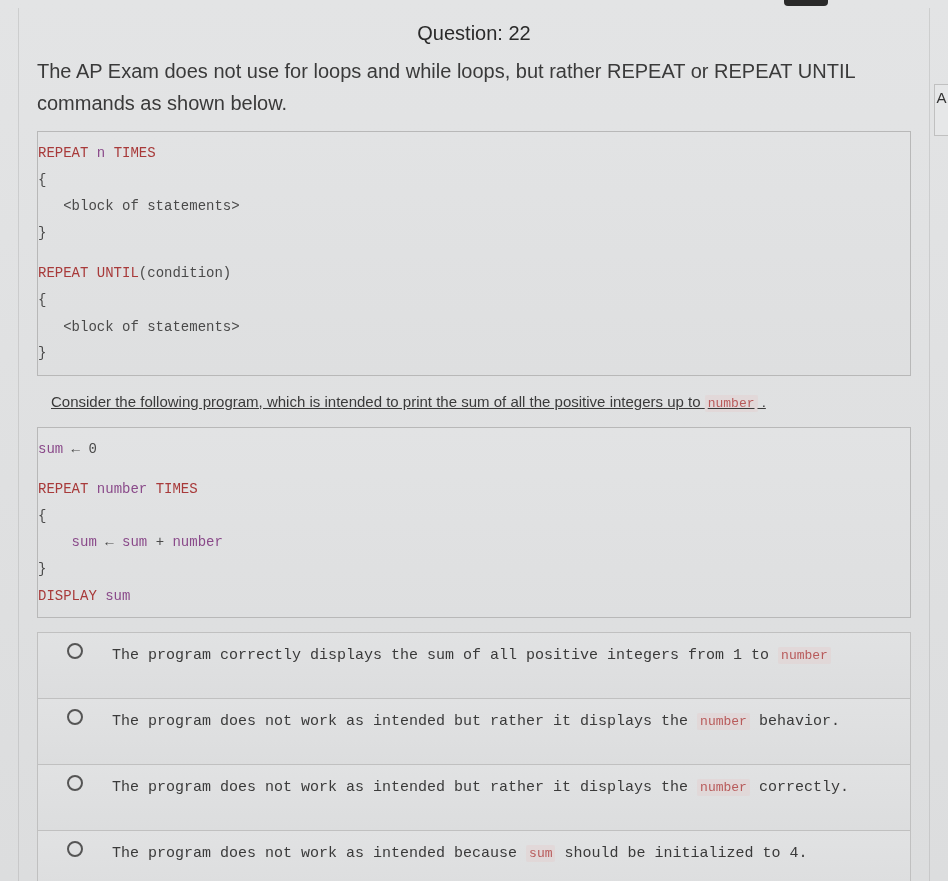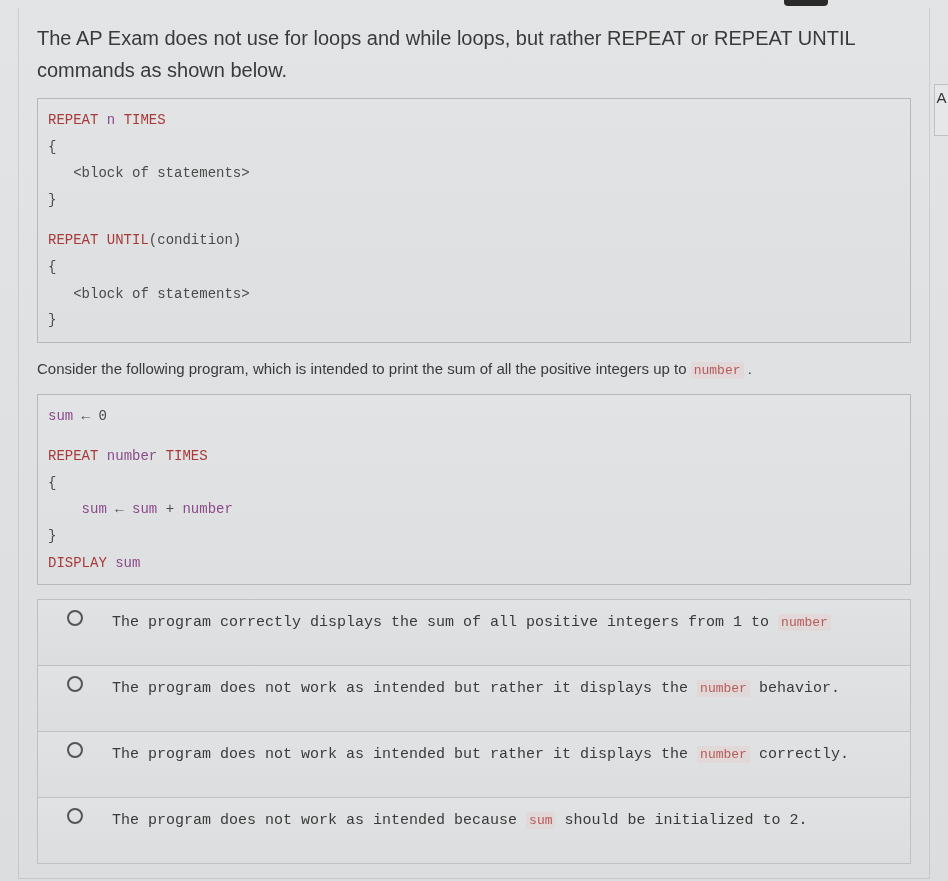--- a/index.html
+++ b/index.html
@@ -35,37 +35,38 @@
   }
   .intro {
     font-size: 20px;
     color: #3a3a3a;
     line-height: 1.6;
     margin-bottom: 12px;
   }
   .code-block {
     border: 1px solid #b8b8b8;
     background: linear-gradient(180deg,#e2e3e4,#dedfe0);
-    padding: 8px 10px;
+    padding: 8px 0;
     font-family: "Consolas","Courier New",monospace;
     font-size: 14px;
     color: #4a4a4a;
     line-height: 1.9;
     white-space: pre;
     margin-bottom: 14px;
   }
   .code-block .kw  { color:#a83a3a; }
   .code-block .var { color:#8a4a8a; }
   .code-block .n   { color:#4a4a4a; }
   .gap { height:14px; }
   .between-text {
     font-size: 15px;
     color: #3a3a3a;
     line-height: 1.6;
-    margin: 8px 0 12px 0;
+    margin: 8px 0 12px 14px;
+    text-decoration: underline;
   }
   .inline-code {
     font-family: "Consolas","Courier New",monospace;
     font-size: 13px;
     color: #b85a5a;
     background: rgba(230,200,200,0.35);
     padding: 1px 3px;
     border-radius: 2px;
   }
   .answers {
@@ -123,20 +124,21 @@
     border-radius:0 0 4px 4px;
   }
 </style>
 </head>
 <body>
 
 <div class="page-wrap">
   <div class="top-dark"></div>
 
   <div class="question-panel">
+    <h2 class="q-title">Question: 22</h2>
 
     <div class="intro">The AP Exam does not use for loops and while loops, but rather REPEAT or REPEAT UNTIL commands as shown below.</div>
 
     <div class="code-block"><span class="kw">REPEAT</span><span class="var"> n </span><span class="kw">TIMES</span>
 <span class="n">{</span>
 <span class="n">   &lt;block of statements&gt;</span>
 <span class="n">}</span>
 <div class="gap"></div><span class="kw">REPEAT UNTIL</span><span class="n">(condition)</span>
 <span class="n">{</span>
 <span class="n">   &lt;block of statements&gt;</span>
@@ -181,21 +183,21 @@
         <div class="answer-text">
           <span>The program does not work as intended but rather it displays the </span><span class="inline-code">number</span><span> correctly.</span>
         </div>
       </div>
 
       <div class="answer-row">
         <div class="radio-cell">
           <div class="radio-outer"></div>
         </div>
         <div class="answer-text">
-          <span>The program does not work as intended because </span><span class="inline-code">sum</span><span> should be initialized to 2.</span>
+          <span>The program does not work as intended because </span><span class="inline-code">sum</span><span> should be initialized to 4.</span>
         </div>
       </div>
 
     </div>
   </div>
 
   <div class="side-box">
     <span>A</span>
   </div>
 </div>

